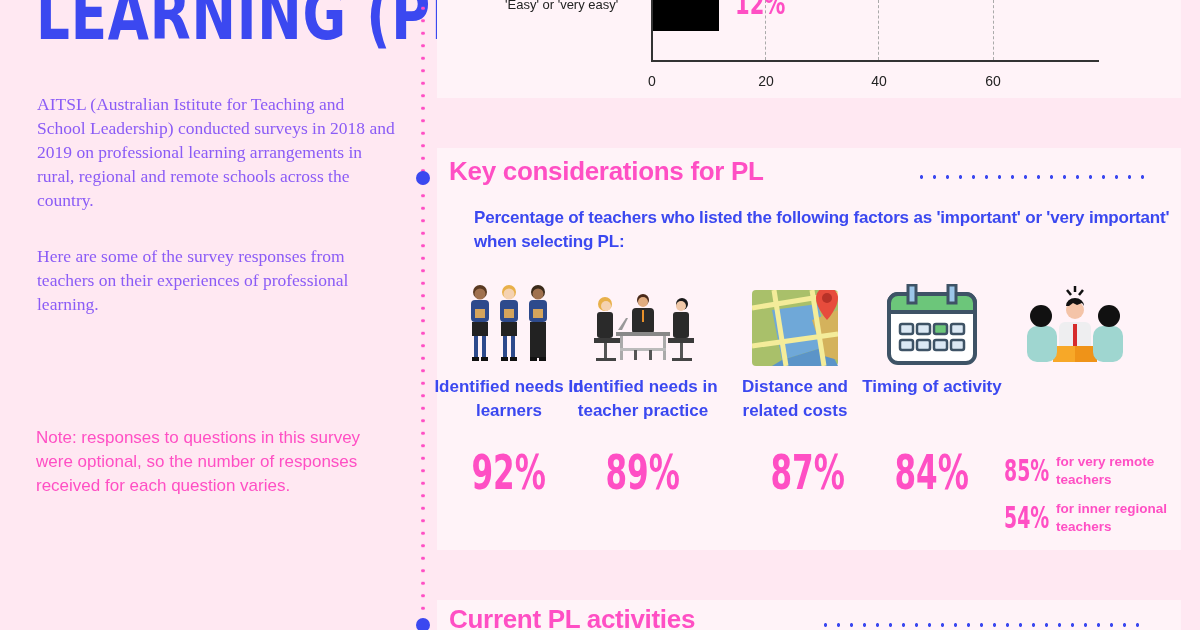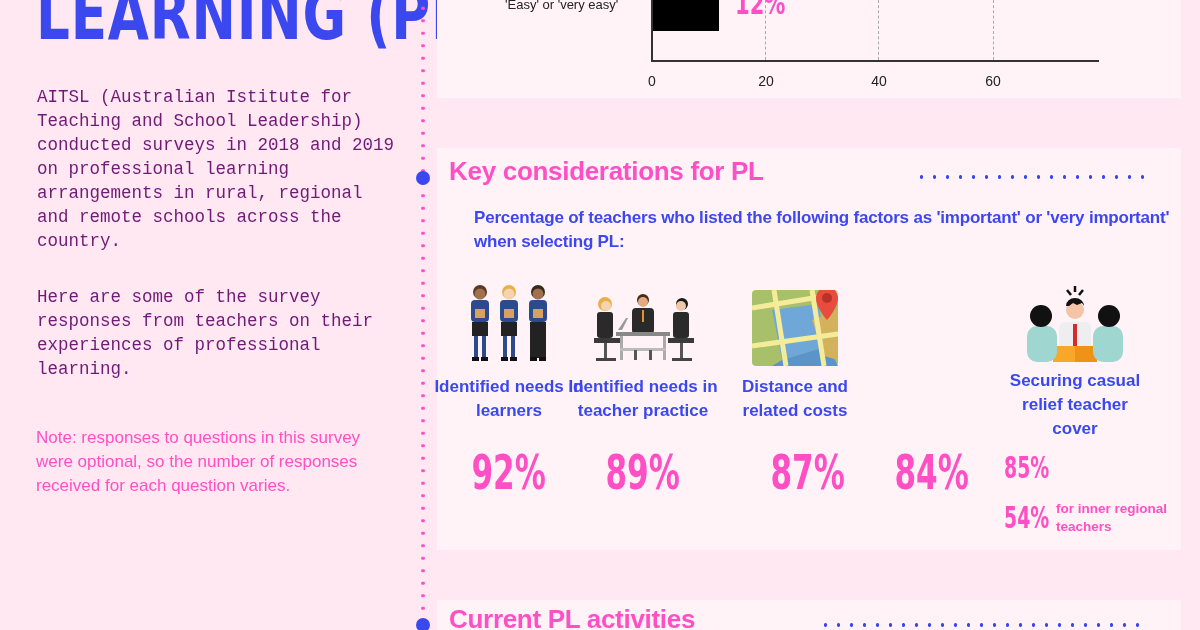--- a/index.html
+++ b/index.html
@@ -18,23 +18,23 @@
     font-weight: 700;
     font-size: 72px;
     letter-spacing: 1px;
     color: #3b48f0;
     transform: scaleX(0.82);
     transform-origin: left top;
     white-space: nowrap;
     line-height: 1;
   }
   .intro {
-    position: absolute; left: 37px; top: 85px; width: 360px;
-    color: #701a75; font-size: 17.5px; line-height: 24px;
-    font-family: Liberation Mono, monospace;
+    position: absolute; left: 37px; top: 92px; width: 360px;
+    color: #8b5cf6; font-size: 17.5px; line-height: 24px;
+    font-family: Liberation Serif, serif;
   }
   .intro p + p { margin-top: 32px; }
   .note {
     position: absolute; left: 36px; top: 426px; width: 360px;
     color: #ff4fc4; font-size: 17px; line-height: 24px;
   }
 
   .timeline {
     position: absolute; left: 420px; top: 0; width: 6px; height: 630px;
     background-image: radial-gradient(circle, #ff4fc4 1.6px, transparent 2px);
@@ -253,49 +253,70 @@
         <path d="M0 56 L86 44" stroke="#f4ec9a" stroke-width="5"></path>
         <path d="M22 0 L34 76" stroke="#f4ec9a" stroke-width="5"></path>
         <path d="M60 0 L72 76" stroke="#f4ec9a" stroke-width="5"></path>
         <path d="M64 8 a11 11 0 0 1 22 0 c0 10 -11 22 -11 22 c0 0 -11 -12 -11 -22 z" fill="#e74c3c"></path>
         <circle cx="75" cy="8" r="5" fill="#b83228"></circle>
       </svg>
     </div>
     <div class="flabel">Distance and related costs</div>
   </div>
 
+  <div class="factor" style="left:420px">
+    <div class="icon-box">
+      <svg width="92" height="82" viewBox="0 0 92 82">
+        <rect x="3" y="10" width="86" height="69" rx="9" fill="#fff" stroke="#3e5366" stroke-width="4"></rect>
+        <path d="M3 19 a9 9 0 0 1 9 -9 h68 a9 9 0 0 1 9 9 v9 h-86 z" fill="#6cc67a" stroke="#3e5366" stroke-width="4"></path>
+        <rect x="22" y="1" width="8" height="18" fill="#9cc6e8" stroke="#3e5366" stroke-width="3"></rect>
+        <rect x="62" y="1" width="8" height="18" fill="#9cc6e8" stroke="#3e5366" stroke-width="3"></rect>
+        <g stroke="#3e5366" stroke-width="2.5">
+          <rect x="14" y="40" width="13" height="10" rx="2" fill="#dbe8f4"></rect>
+          <rect x="31" y="40" width="13" height="10" rx="2" fill="#dbe8f4"></rect>
+          <rect x="48" y="40" width="13" height="10" rx="2" fill="#6cc67a"></rect>
+          <rect x="65" y="40" width="13" height="10" rx="2" fill="#dbe8f4"></rect>
+          <rect x="14" y="56" width="13" height="10" rx="2" fill="#dbe8f4"></rect>
+          <rect x="31" y="56" width="13" height="10" rx="2" fill="#dbe8f4"></rect>
+          <rect x="48" y="56" width="13" height="10" rx="2" fill="#dbe8f4"></rect>
+          <rect x="65" y="56" width="13" height="10" rx="2" fill="#dbe8f4"></rect>
+        </g>
+      </svg>
+    </div>
+    <div class="flabel">Timing of activity</div>
+  </div>
 
   <div class="factor" style="left:563px; top:134px;">
     <div class="icon-box" style="height:80px">
       <svg width="100" height="78" viewBox="0 0 100 78">
         <path d="M42 6 L46 11" stroke="#111" stroke-width="2.5"></path>
         <path d="M50 2 L50 8" stroke="#111" stroke-width="2.5"></path>
         <path d="M58 6 L54 11" stroke="#111" stroke-width="2.5"></path>
         <rect x="34" y="38" width="32" height="32" rx="6" fill="#eeeef0"></rect>
         <rect x="48" y="40" width="4" height="24" fill="#d62b2b"></rect>
         <circle cx="50" cy="26" r="9" fill="#f4c4a8"></circle>
         <path d="M41 22 a9 8 0 0 1 18 0 l-2 -3 l-5 2 l-4 -2 l-4 3 z" fill="#111"></path>
         <rect x="28" y="62" width="44" height="16" fill="#f7a828"></rect>
         <rect x="50" y="62" width="22" height="16" fill="#ef9318"></rect>
         <rect x="2" y="42" width="30" height="36" rx="10" fill="#9fd6d0"></rect>
         <circle cx="16" cy="32" r="11" fill="#111"></circle>
         <rect x="68" y="42" width="30" height="36" rx="10" fill="#9fd6d0"></rect>
         <circle cx="84" cy="32" r="11" fill="#111"></circle>
       </svg>
     </div>
-    <div class="flabel" style="margin-top:7px">Securing casual relief teacher cover</div>
   </div>
 
   <div class="factor-pct" style="left:-3px"><span>92%</span></div>
   <div class="factor-pct" style="left:131px"><span>89%</span></div>
   <div class="factor-pct" style="left:296px"><span>87%</span></div>
   <div class="factor-pct" style="left:420px"><span>84%</span></div>
 
   <div class="split-row" style="top:305px">
     <span class="split-pct">85%</span>
+    <span class="split-text" style="width:130px">for very remote teachers</span>
   </div>
   <div class="split-row" style="top:352px">
     <span class="split-pct">54%</span>
     <span class="split-text" style="width:130px">for inner regional teachers</span>
   </div>
 </div>
 
 <div class="panel panel-bot">
   <div class="section-title" style="top:4px">Current PL activities</div>
   <div class="title-dots" style="left:382px; top:22px; width:330px;"></div>

